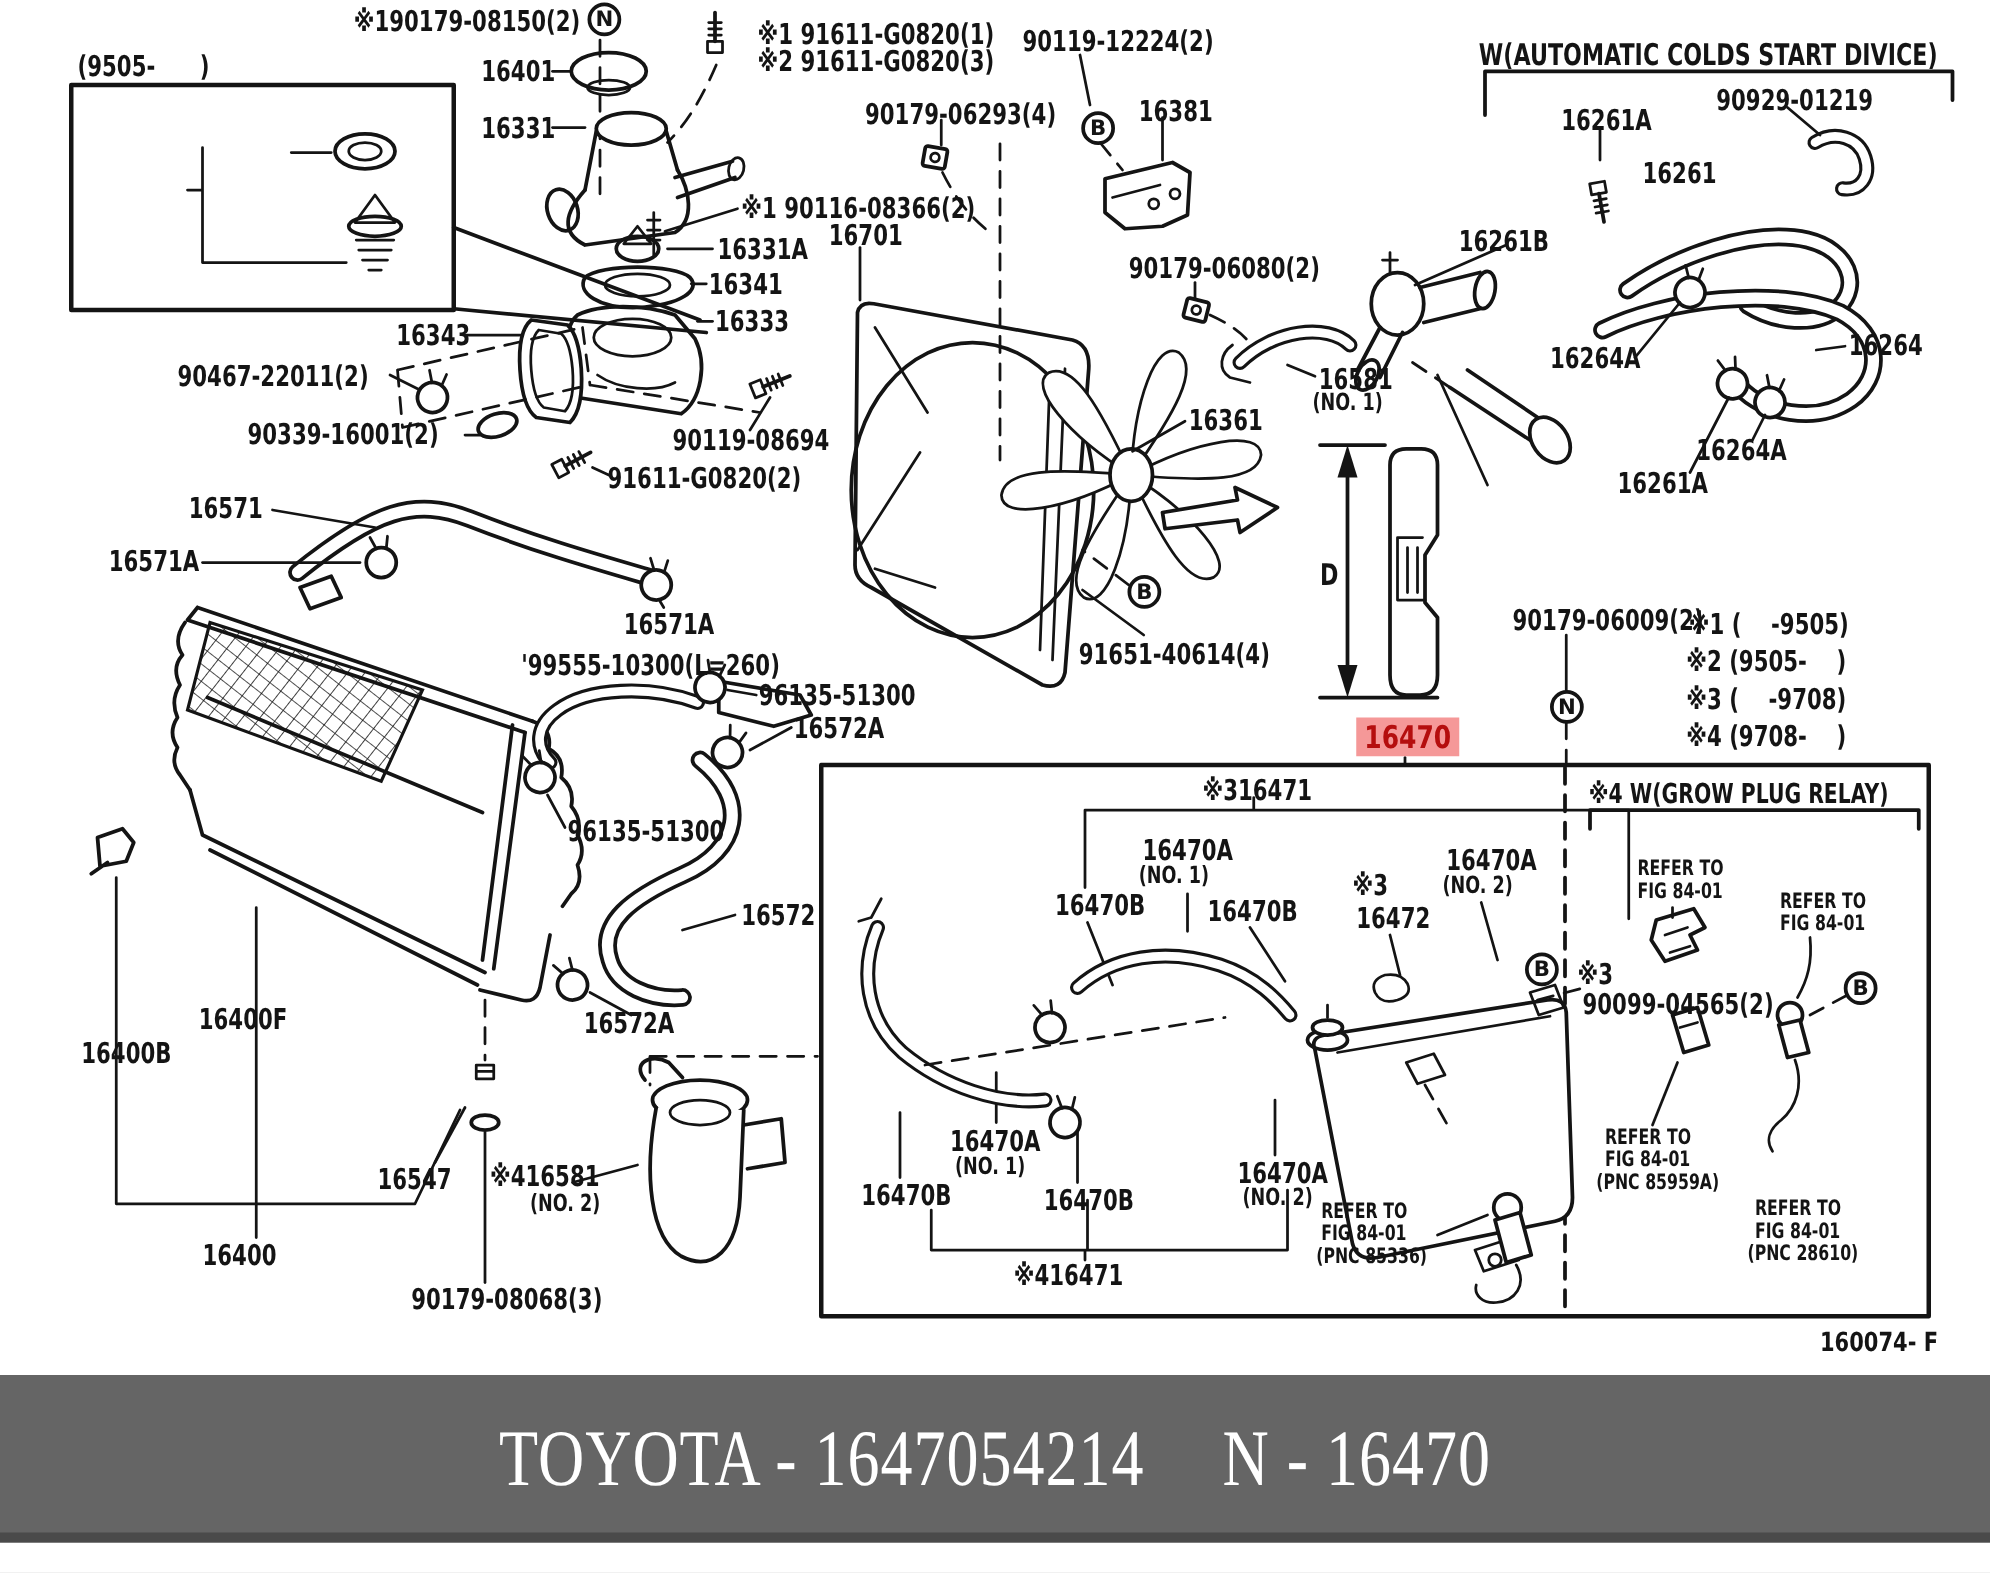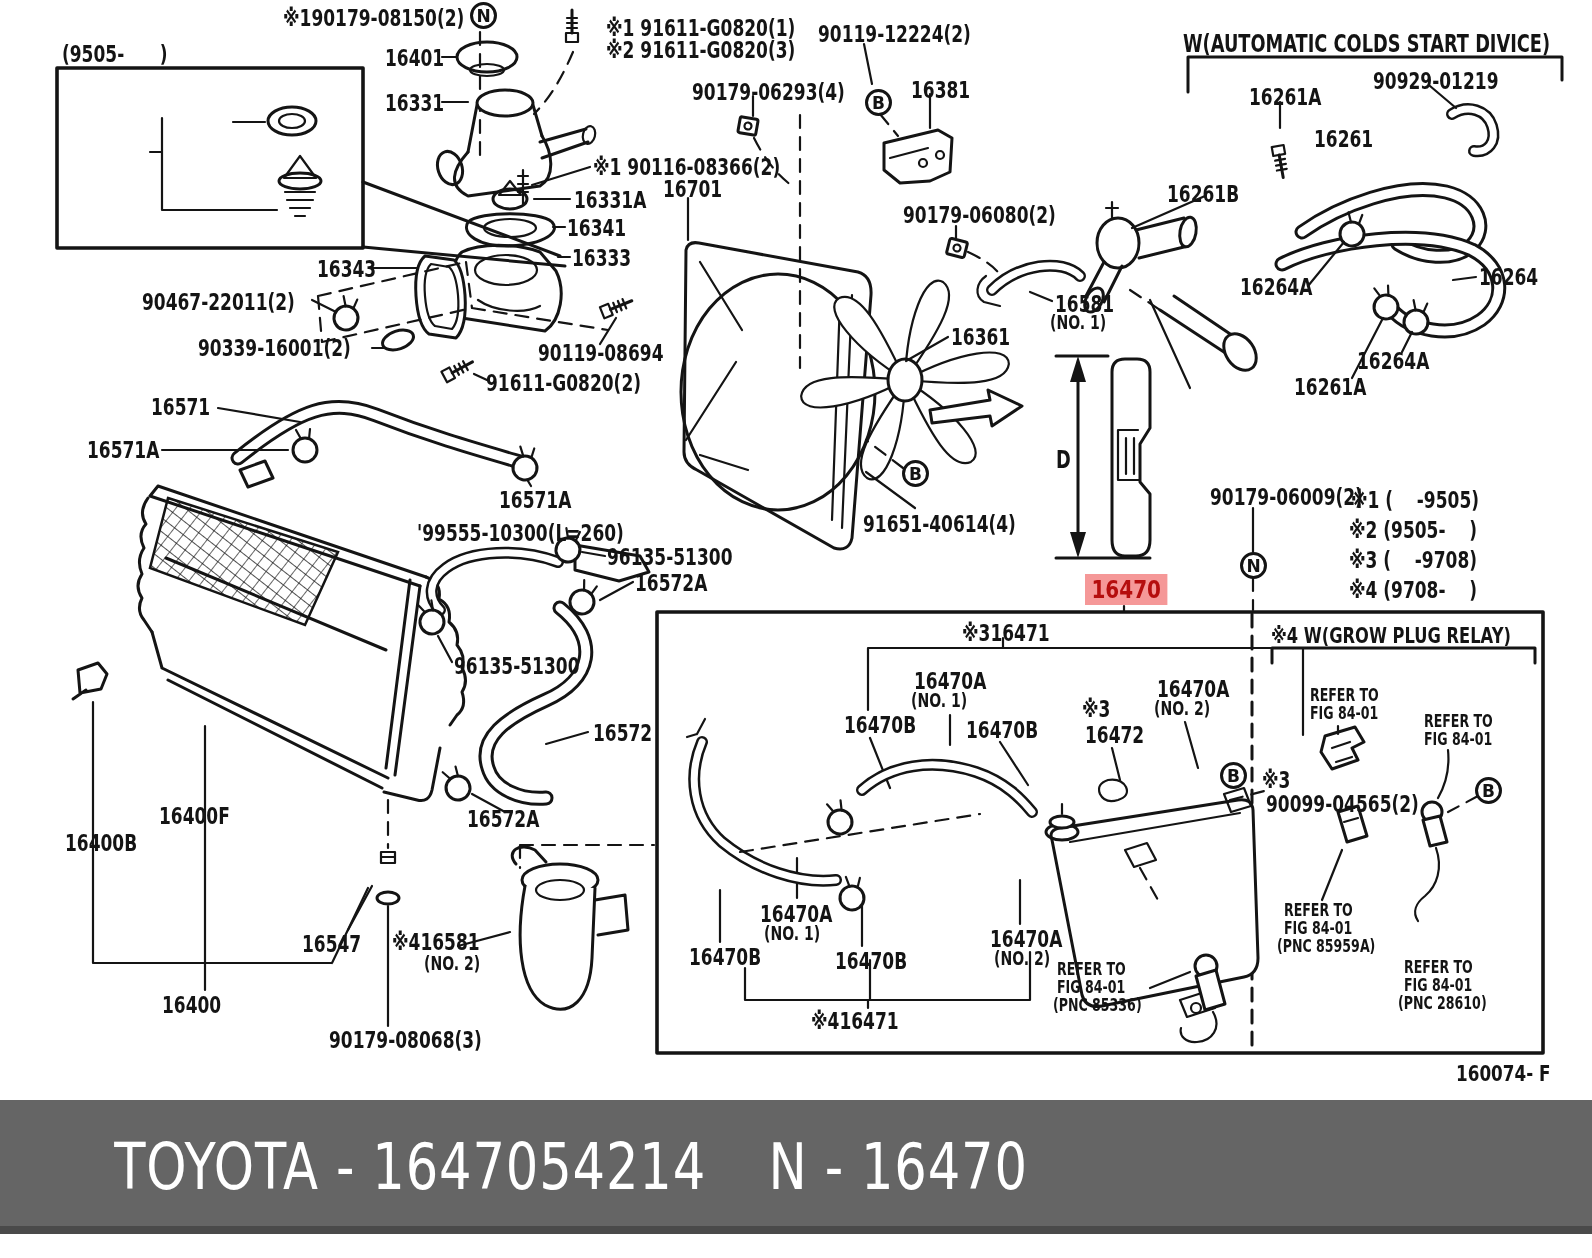--- a/index.html
+++ b/index.html
@@ -18,21 +18,21 @@
   .lbl{position:absolute;font-weight:bold;font-size:23px;line-height:1.05;color:#141414;
        transform:scaleX(0.74);transform-origin:0 0;white-space:pre;}
   .mkr{position:absolute;width:27px;height:27px;border:3px solid #141414;border-radius:50%;
        background:#fff;color:#141414;font-weight:bold;font-size:17px;
        display:flex;align-items:center;justify-content:center;box-sizing:border-box;}
   .hl{position:absolute;background:#f59898;color:#b50e0e;font-weight:bold;font-size:25px;
       padding:3px 8px;transform:scaleX(0.8);transform-origin:0 0;line-height:1;}
   .sheet{position:absolute;font-weight:bold;font-size:21px;color:#141414;
          transform:scaleX(0.8);transform-origin:0 0;}
   .banner{position:absolute;left:0;top:1100px;width:1592px;height:134px;background:#656565;
-          display:flex;align-items:center;justify-content:flex-start;}
+          display:flex;align-items:center;justify-content:center;font-family:Liberation Serif, serif;}
   .banner::after{content:"";position:absolute;left:0;bottom:0;width:100%;height:8px;background:#4a4a4a;}
   .banner-inner{display:flex;gap:78px;transform:scaleX(0.8);color:#ffffff;
                 font-size:64px;font-weight:400;letter-spacing:1px;white-space:pre;}
 </style>
 </head>
 <body>
 
 <div class="stage">
 
 <svg width="1592" height="1113" viewBox="0 0 1592 1113">

